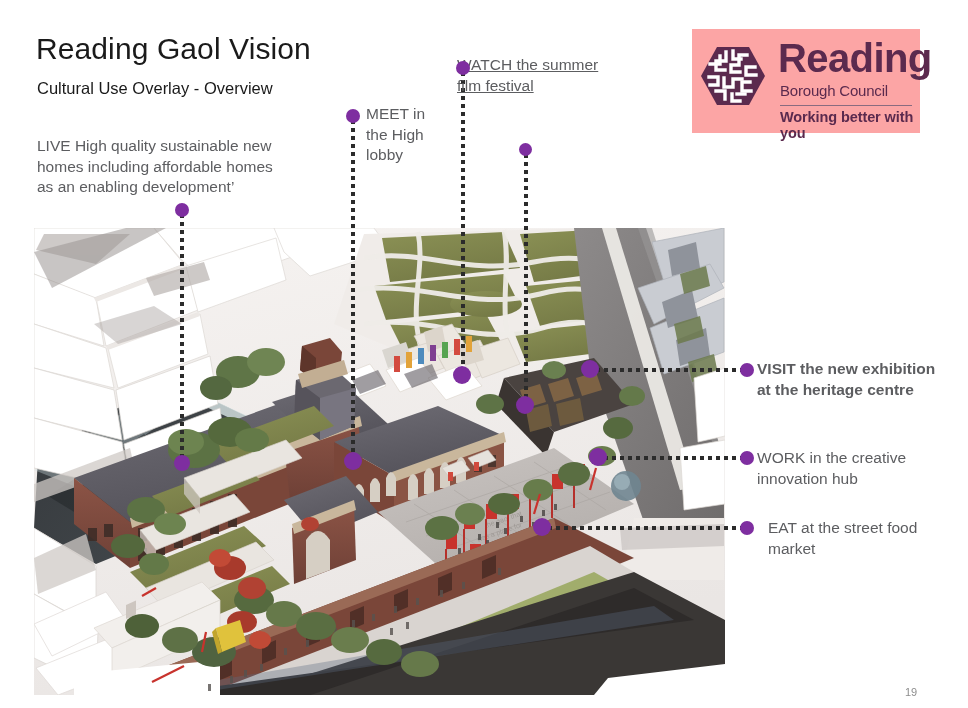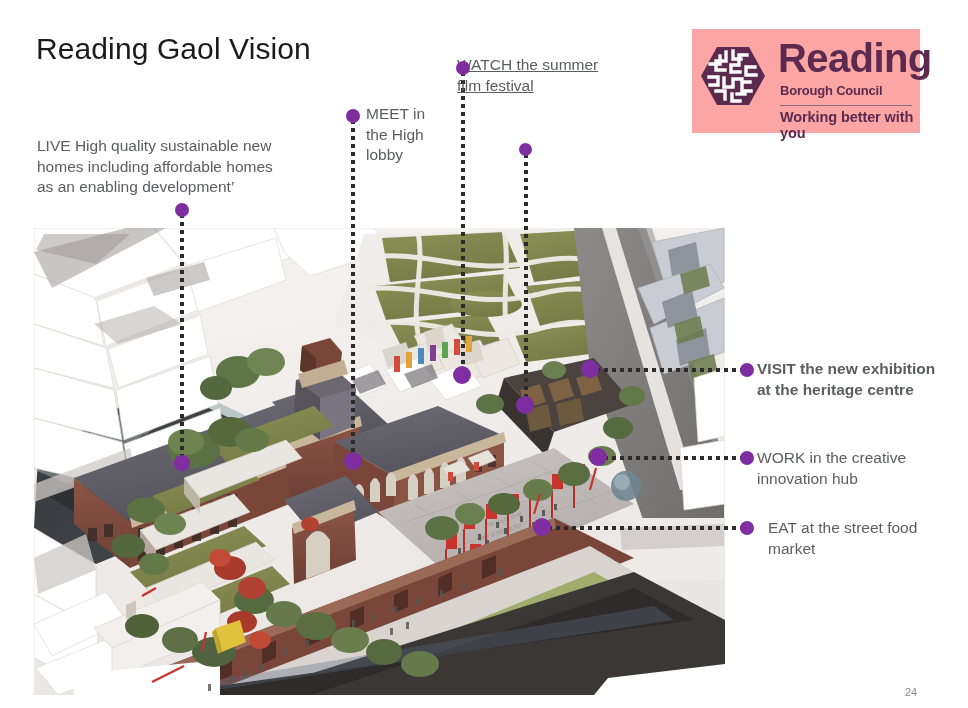--- a/index.html
+++ b/index.html
@@ -36,21 +36,21 @@
     background: #fca5a5;
   }
   #logo .mark { position: absolute; left: 8px; top: 16px; }
   #logo .word {
     position: absolute; left: 86px; top: 8px;
     font-size: 40px; line-height: 42px; font-weight: bold;
     color: #5b2a4e; letter-spacing: -0.6px;
   }
   #logo .sub {
     position: absolute; left: 88px; top: 52px;
-    font-size: 13px; line-height: 20px; font-weight: 700;
+    font-size: 15px; line-height: 20px; font-weight: 400;
     color: #5b2a4e; letter-spacing: -0.2px;
   }
   #logo .rule {
     position: absolute; left: 88px; top: 76px; width: 132px; height: 1px;
     background: #8a6b80;
   }
   #logo .tag {
     position: absolute; left: 88px; top: 80px;
     font-size: 14.5px; line-height: 16px; font-weight: bold;
     color: #5b2a4e; letter-spacing: -0.1px;
@@ -102,20 +102,21 @@
     position: absolute; left: 905px; top: 686px;
     font-size: 11px; color: #8d8d8d;
   }
 </style>
 </head>
 <body>
 
 <div class="slide">
 
   <div id="title">Reading Gaol Vision</div>
+  <div id="subtitle">Cultural Use Overlay - Overview</div>
 
   <div id="logo">
     <span class="mark">
       <svg width="66" height="62" viewBox="0 0 66 62" aria-hidden="true">
         <path d="M17 2 L49 2 L65 31 L49 60 L17 60 L1 31 Z" fill="#5b2a4e"></path>
         <g stroke="#ffffff" stroke-width="3.4" fill="none" stroke-linecap="square">
           <path d="M10 19 L20 19 L20 11"></path>
           <path d="M26 7 L26 16 L16 16 L16 25 L25 25"></path>
           <path d="M33 6 L33 14 L41 14"></path>
           <path d="M47 10 L39 10 L39 20 L31 20 L31 27 L40 27"></path>
@@ -602,15 +603,15 @@
   <div class="dot d14" style="left:740px; top:521px;"></div>
 
   <div class="dot d16" style="left:174px; top:455px;"></div>
   <div class="dot d18" style="left:344px; top:452px;"></div>
   <div class="dot d18" style="left:453px; top:366px;"></div>
   <div class="dot d18" style="left:516px; top:396px;"></div>
   <div class="dot d18" style="left:581px; top:360px;"></div>
   <div class="dot d18" style="left:589px; top:448px;"></div>
   <div class="dot d18" style="left:533px; top:518px;"></div>
 
-  <div id="pagenum">24</div>
+  <div id="pagenum">19</div>
 
 </div>
 
 </body></html>

